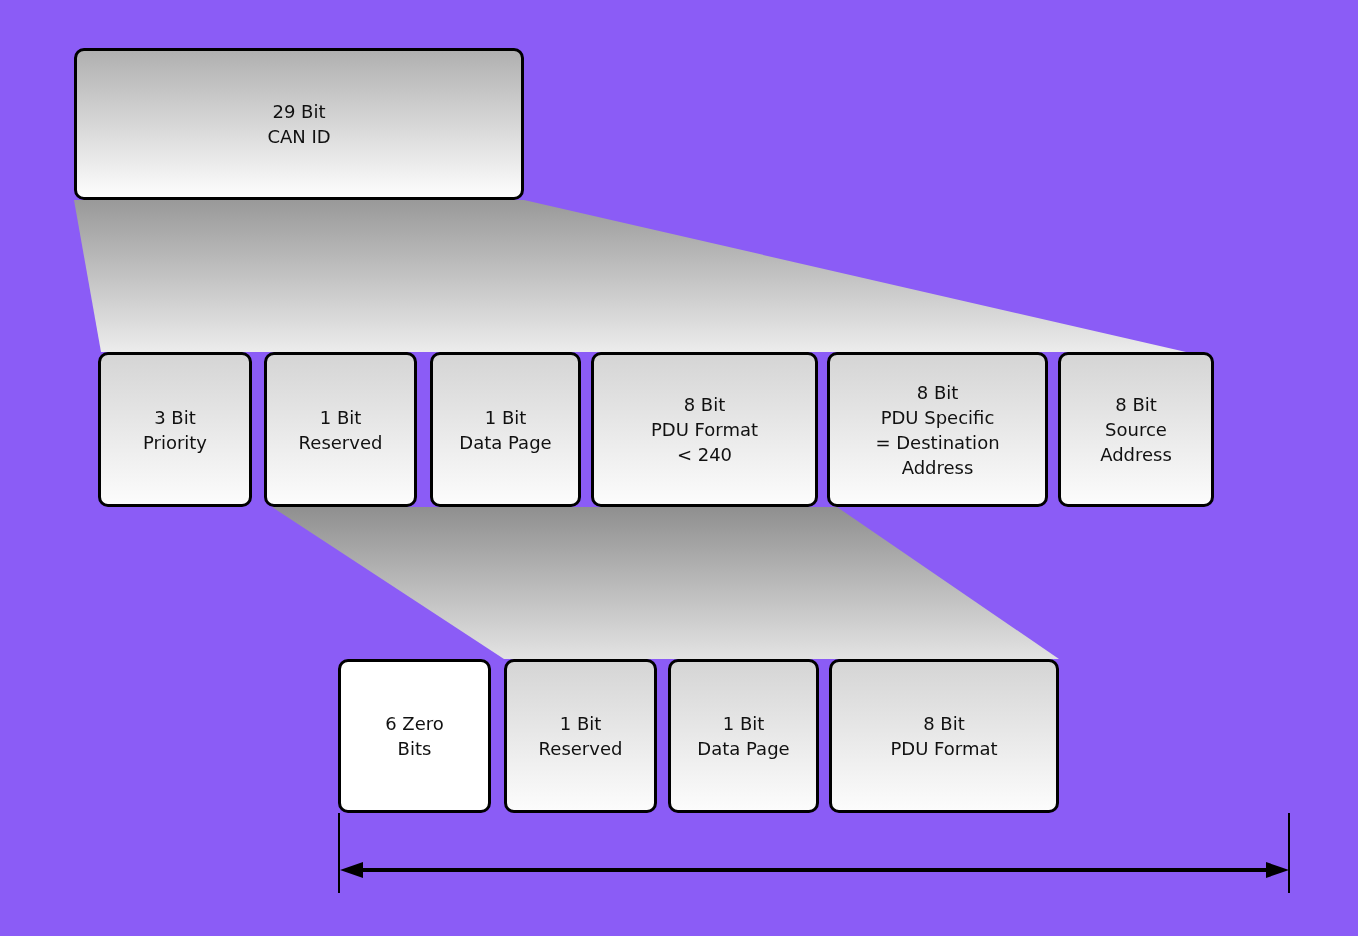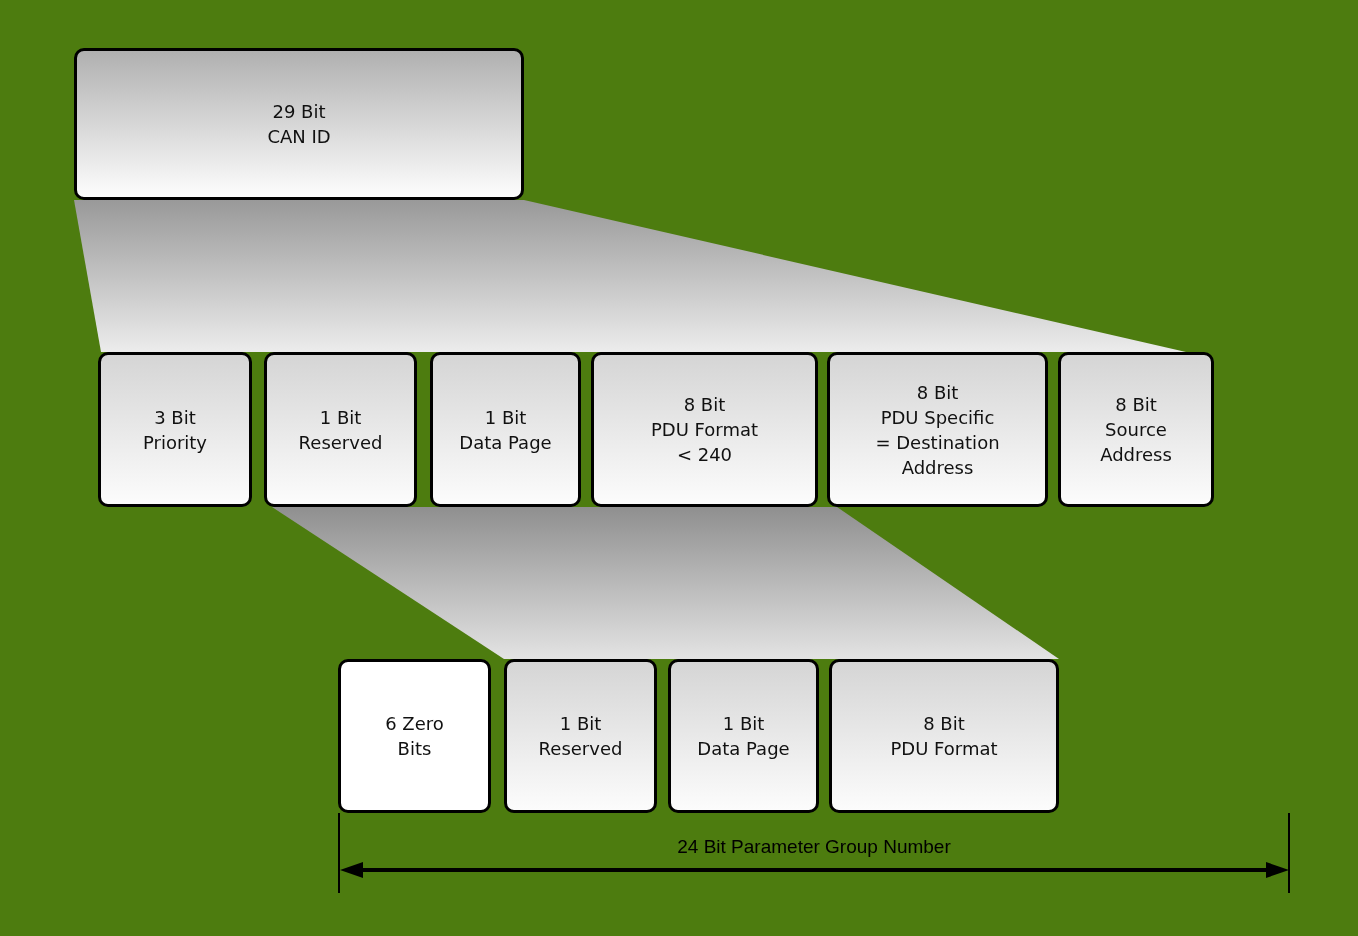--- a/index.html
+++ b/index.html
@@ -4,21 +4,21 @@
 <style>
   html, body {
     margin: 0;
     padding: 0;
     background: #ffffff;
   }
   #canvas {
     position: relative;
     width: 1358px;
     height: 936px;
-    background: #4d7c0f;
+    background: #8b5cf6;
     overflow: hidden;
     font-family: "DejaVu Sans", sans-serif;
     color: #111111;
   }
   #shadow-layer {
     position: absolute;
     left: 0; top: 0;
     width: 1358px; height: 936px;
     z-index: 1;
   }
@@ -177,15 +177,14 @@
   <div class="box row-bot" id="bbox3">
     <span class="lbl">8 Bit
 PDU Format</span>
   </div>
 
   <div class="extent-line" id="extent-left"></div>
   <div class="extent-line" id="extent-right"></div>
   <div class="dim-line"></div>
   <div class="arrowhead" id="arrowhead-left"></div>
   <div class="arrowhead" id="arrowhead-right"></div>
-  <div class="dim-label">24 Bit Parameter Group Number</div>
 
 </div>
 
 </body></html>

